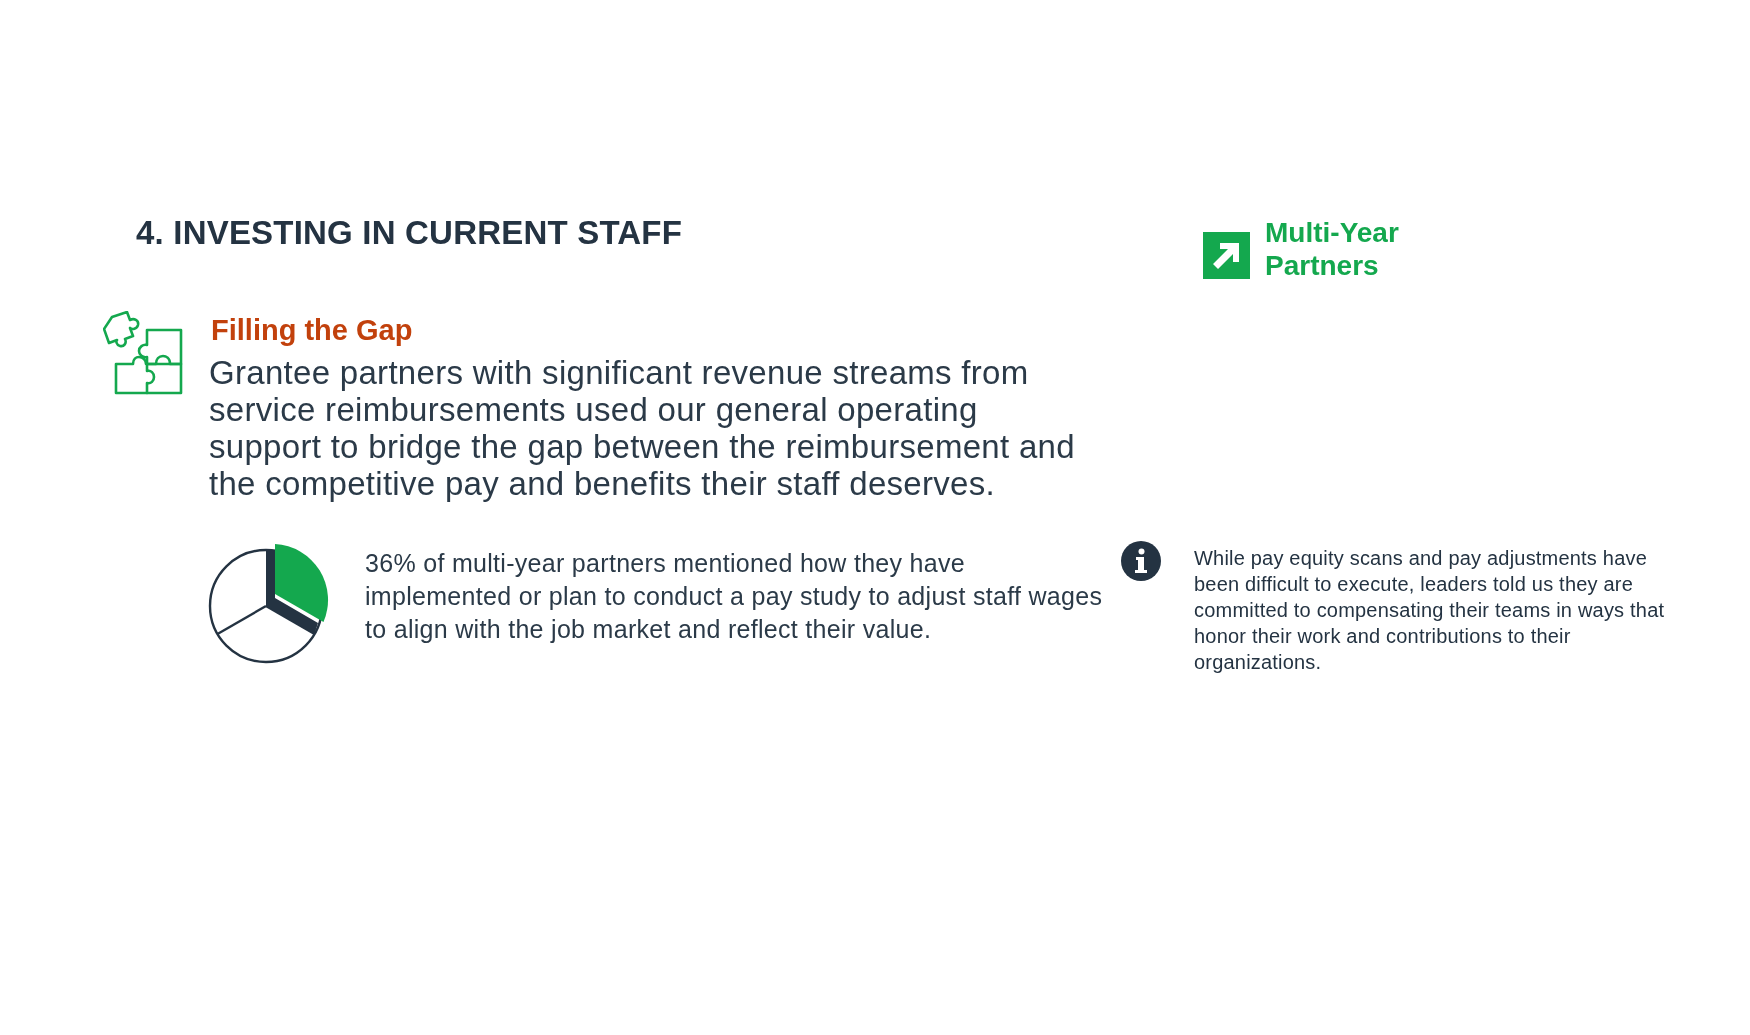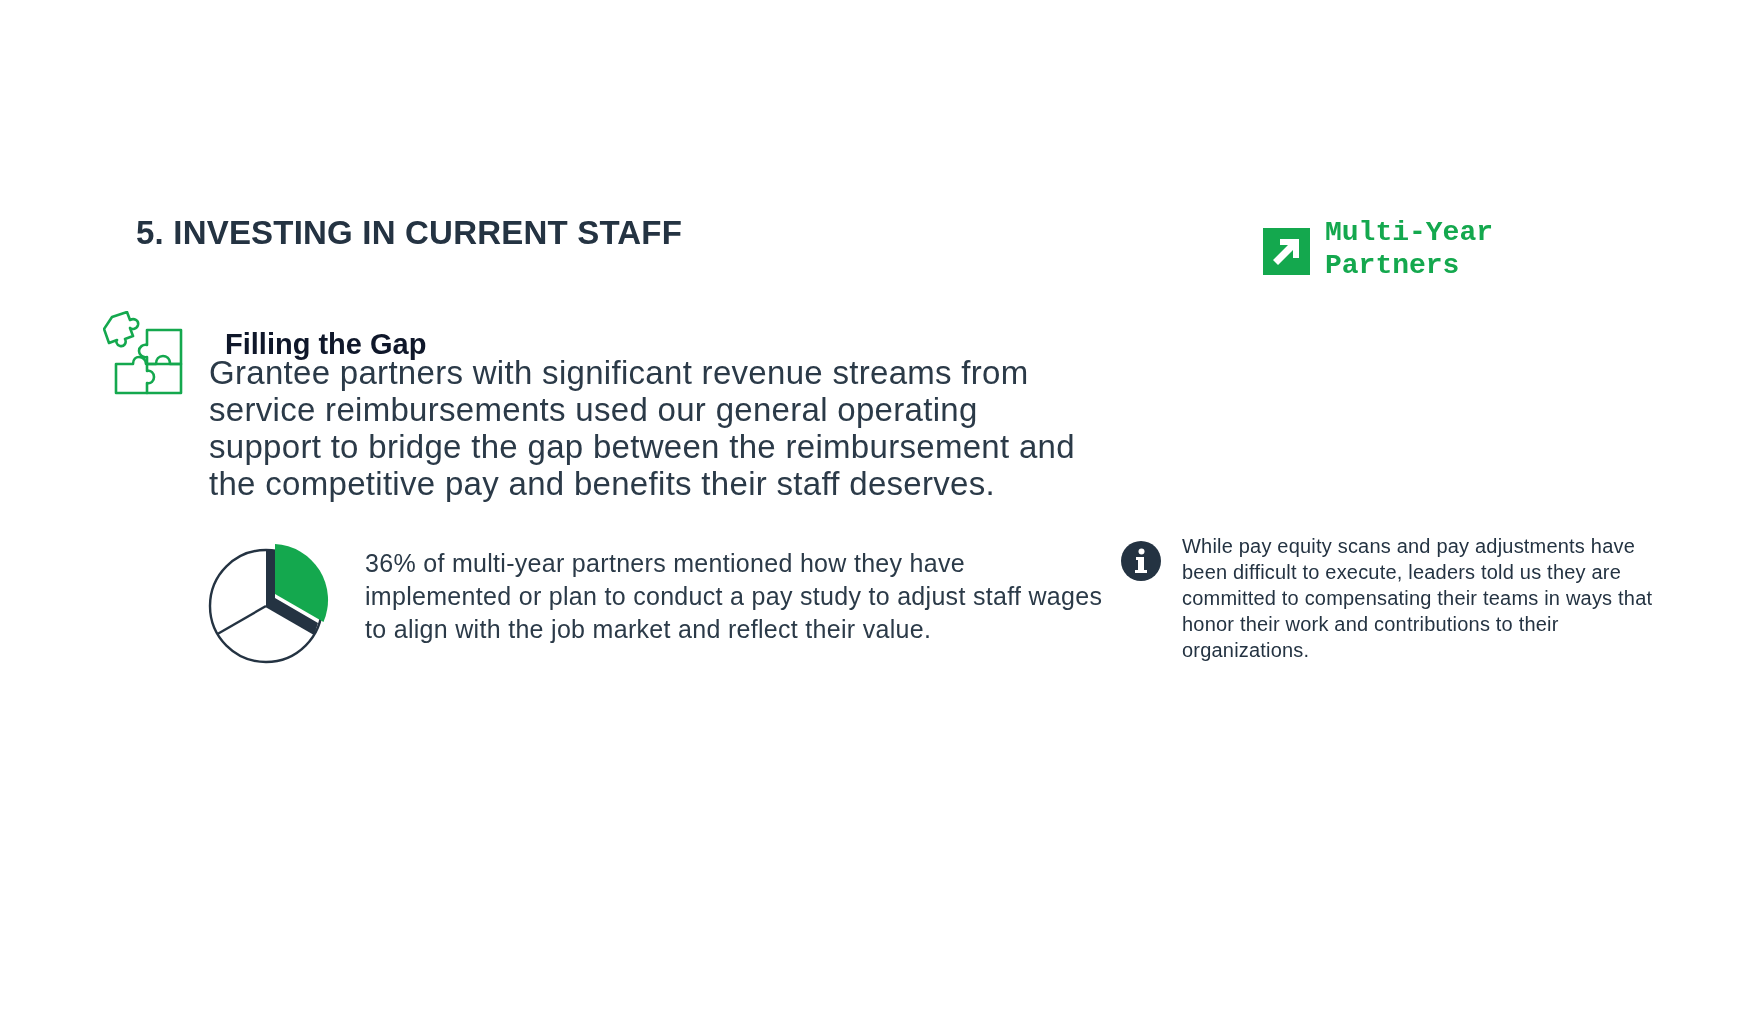--- a/index.html
+++ b/index.html
@@ -21,25 +21,24 @@
       top: 214px;
       font-size: 33px;
       font-weight: 700;
       letter-spacing: 0.2px;
       color: #243342;
       margin: 0;
       white-space: nowrap;
     }
     .badge {
       position: absolute;
-      left: 1263px;
+      left: 1203px;
       top: 216px;
       display: flex;
-      align-items: flex-start;
-      font-family: Liberation Mono, monospace;
+      align-items: center;
     }
     .badge-icon {
       width: 47px;
       height: 47px;
       margin-top: 12px;
       flex: 0 0 auto;
     }
     .badge-label {
       margin-left: 15px;
       font-size: 28px;
@@ -54,22 +53,22 @@
       top: 311px;
       width: 82px;
       height: 84px;
     }
     .sub-title {
       position: absolute;
       left: 209px;
       top: 312px;
       font-size: 29px;
       font-weight: 700;
-      color: #0f172a;
-      margin: 16px;
+      color: #c2410c;
+      margin: 2px;
       white-space: nowrap;
     }
     .body-text {
       position: absolute;
       left: 209px;
       top: 354px;
       width: 880px;
       font-size: 33px;
       line-height: 37px;
       color: #2b3a48;
@@ -103,27 +102,27 @@
     }
     .note-text {
       position: absolute;
       left: 1182px;
       top: 533px;
       width: 480px;
       font-size: 20px;
       line-height: 26px;
       color: #243342;
       letter-spacing: 0.2px;
-      margin: 0;
+      margin: 12px;
     }
   </style>
 </head>
 <body>
 
-<h1 class="section-title">5. INVESTING IN CURRENT STAFF</h1>
+<h1 class="section-title">4. INVESTING IN CURRENT STAFF</h1>
 
 <div class="badge">
   <svg class="badge-icon" viewBox="0 0 47 47">
     <rect x="0" y="0" width="47" height="47" fill="#14a84e"></rect>
     <polygon points="14,36 10,32 25,17 17,17 17,11 36,11 36,30 30,30 30,22 15,37" fill="#ffffff"></polygon>
   </svg>
   <div class="badge-label">Multi-Year Partners</div>
 </div>
 
 <svg class="puzzle-icon" viewBox="0 0 82 84" fill="none" stroke="#14a84e" stroke-width="2.6" stroke-linejoin="round" stroke-linecap="round">

